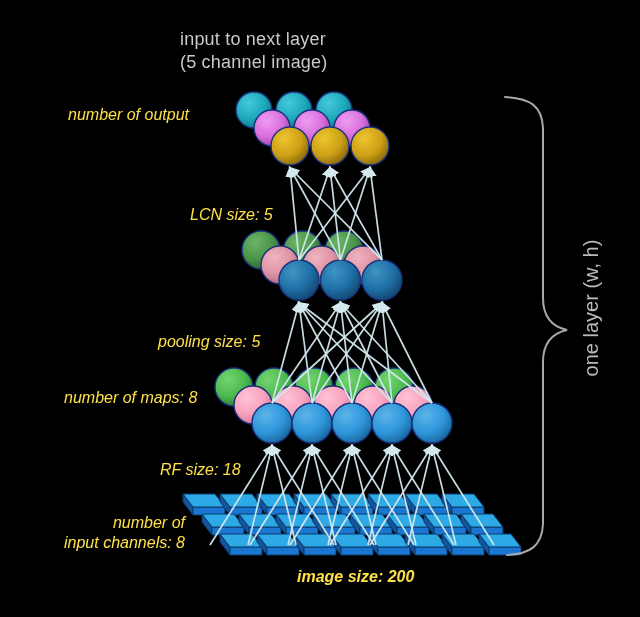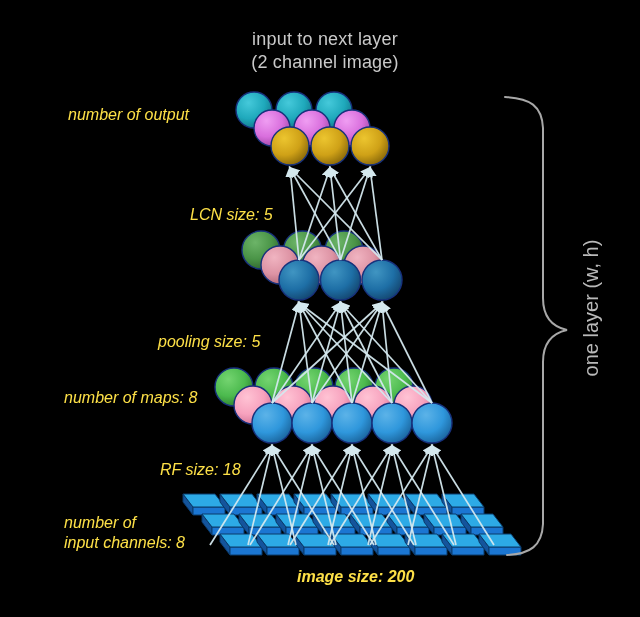--- a/index.html
+++ b/index.html
@@ -3,33 +3,33 @@
 <meta charset="utf-8">
 <style>
   html,body{margin:0;padding:0;}
   body{
     width:640px;height:617px;background:#000;overflow:hidden;position:relative;
     font-family:"Liberation Sans", sans-serif;
   }
   #stage{position:absolute;left:0;top:0;width:640px;height:617px;}
   #diagram-svg{position:absolute;left:0;top:0;}
   .title{
-    position:absolute;left:180px;top:28px;width:290px;text-align:center;
+    position:absolute;left:180px;top:28px;width:290px;
     font-size:18px;line-height:23px;color:#c9c9c9;letter-spacing:.2px;
   }
   .lbl{
     position:absolute;color:#fde047;font-style:italic;font-size:16px;line-height:20px;
     white-space:nowrap;
   }
   .lbl-output{left:68px;top:105px;}
   .lbl-lcn{left:190px;top:205px;}
   .lbl-pooling{left:158px;top:332px;}
   .lbl-maps{left:64px;top:388px;}
   .lbl-rf{left:160px;top:460px;font-style:italic;}
-  .lbl-input{left:64px;top:513px;}
+  .lbl-input{left:64px;top:513px;text-align:right;}
   .lbl-imagesize{left:297px;top:567px;font-weight:bold;}
   .brace-label{
     position:absolute;left:492px;top:296px;width:200px;height:24px;
     text-align:center;color:#b9b9b9;font-size:20px;white-space:nowrap;
     transform:rotate(-90deg);transform-origin:center center;
   }
 </style>
 </head>
 <body>
 
@@ -291,21 +291,21 @@
         <line x1="370" y1="545" x2="432" y2="446" marker-end="url(#arr)"></line>
         <line x1="408" y1="545" x2="432" y2="446" marker-end="url(#arr)"></line>
         <line x1="456" y1="545" x2="432" y2="446" marker-end="url(#arr)"></line>
         <line x1="494" y1="545" x2="432" y2="446" marker-end="url(#arr)"></line>
       </g>
       <path d="M 505 97 C 530 98 542 106 543 128 L 543 298 C 543 314 549 326 567 330 C 549 334 543 346 543 362 L 543 524 C 542 546 530 554 507 555" fill="none" stroke="#a8a8a8" stroke-width="2" stroke-linecap="round"></path>
     </svg>
 
   <div class="title">
     <div>input to next layer</div>
-    <div>(2 channel image)</div>
+    <div>(5 channel image)</div>
   </div>
 
   <div class="lbl lbl-output">
     <div>number of output</div>
   </div>
 
   <div class="lbl lbl-lcn">LCN size: 5</div>
   <div class="lbl lbl-pooling">pooling size: 5</div>
   <div class="lbl lbl-maps">number of maps: 8</div>
   <div class="lbl lbl-rf">RF size: 18</div>

